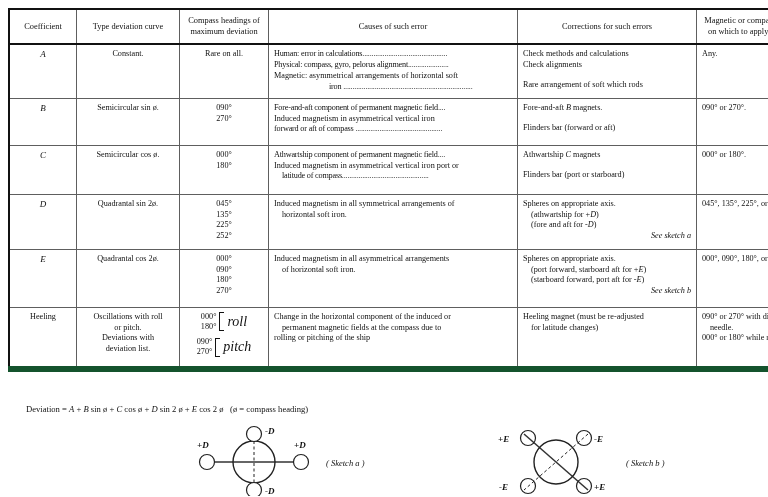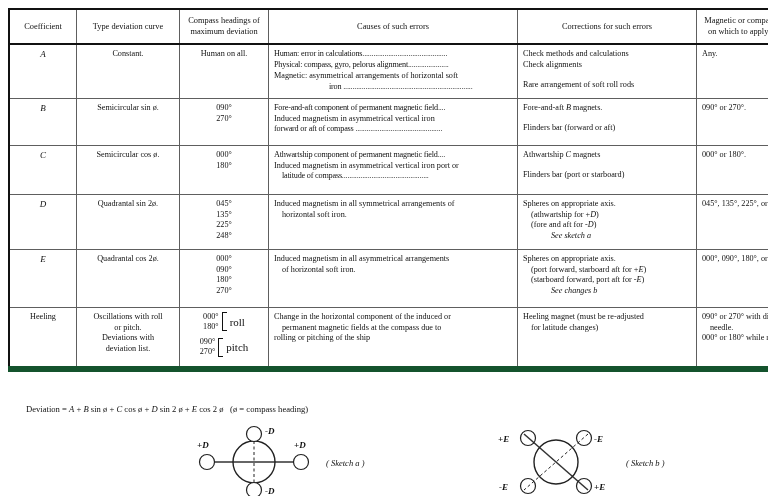--- a/index.html
+++ b/index.html
@@ -78,21 +78,21 @@
 
   .hangline { display: block; }
   .hang-indent { display: block; padding-left: 8px; }
   .hang-big { display: block; padding-left: 55px; font-family: Liberation Serif, serif; }
   .spacer-line { display: block; height: 9px; }
   .leader { letter-spacing: -0.2px; }
   .ital { font-style: italic; }
   .see-sketch {
     display: block;
     font-style: italic;
-    text-align: left;
+    text-align: right;
     padding-left: 28px;
   }
 
   
   .hdg-list { display: block; }
   .hdg-list span { display: block; }
 
   
   .heel-block {
     display: flex;
@@ -113,21 +113,21 @@
   }
   .brace {
     display: inline-block;
     width: 4px;
     height: 17px;
     border-left: 0.7px solid #111;
     border-top: 0.7px solid #111;
     border-bottom: 0.7px solid #111;
     margin-left: 0px;
   }
-  .heel-lbl { font-size: 11px; }
+  .heel-lbl { font-size: 14px; font-style: italic; }
 
   
   .formula {
     position: absolute;
     left: 26px;
     top: 404px;
     font-size: 8.6px;
     white-space: nowrap;
   }
   .formula .v { font-style: italic; }
@@ -151,48 +151,48 @@
         <col class="col-head">
       <col class="col-cause">
         <col class="col-corr">
         <col class="col-apply">
     </colgroup>
     <thead>
       <tr class="header-row">
         <th class="col-coef hdr-text">Coefficient</th>
         <th class="col-type hdr-text">Type deviation curve</th>
         <th class="col-head hdr-text">Compass headings of maximum deviation</th>
-        <th class="col-cause hdr-text">Causes of such errors</th>
+        <th class="col-cause hdr-text">Causes of such error</th>
         <th class="col-corr hdr-text">Corrections for such errors</th>
         <th class="col-apply hdr-text">Magnetic or compass headings on which to apply correctors</th>
       </tr>
     </thead>
     <tbody>
 
       <tr style="height:54px">
         <td class="col-coef cell-mid">
           <span class="coef-letter">A</span>
         </td>
         <td class="col-type cell-mid">Constant.</td>
         <td class="col-head cell-mid">
           <span class="hdg-list">
-              <span>Human on all.</span>
+              <span>Rare on all.</span>
             </span>
         </td>
         <td class="col-cause">
           <span class="hangline leader">Human: error in calculations..............................................</span>
           <span class="hangline leader">Physical: compass, gyro, pelorus alignment......................</span>
           <span class="hangline">Magnetic: asymmetrical arrangements of horizontal soft</span>
           <span class="hang-big leader">iron ......................................................................</span>
         </td>
         <td class="col-corr">
           <span class="hangline">Check methods and calculations</span>
           <span class="hangline">Check alignments</span>
           <span class="spacer-line"></span>
-          <span class="hangline">Rare arrangement of soft roll rods</span>
+          <span class="hangline">Rare arrangement of soft which rods</span>
         </td>
         <td class="col-apply">
           <span class="hangline">Any.</span>
         </td>
       </tr>
 
       <tr style="height:47px">
         <td class="col-coef cell-mid">
           <span class="coef-letter">B</span>
         </td>
@@ -247,21 +247,21 @@
       <tr style="height:55px">
         <td class="col-coef cell-mid">
           <span class="coef-letter">D</span>
         </td>
         <td class="col-type cell-mid">Quadrantal sin 2ø.</td>
         <td class="col-head">
           <span class="hdg-list">
             <span>045°</span>
             <span>135°</span>
             <span>225°</span>
-            <span>248°</span>
+            <span>252°</span>
           </span>
         </td>
         <td class="col-cause">
           <span class="hangline">Induced magnetism in all symmetrical arrangements of</span>
           <span class="hang-indent">horizontal soft iron.</span>
         </td>
         <td class="col-corr">
           <span class="hangline">Spheres on appropriate axis.</span>
           <span class="hang-indent">(athwartship for +<span class="ital">D</span>)</span>
           <span class="hang-indent">(fore and aft for -<span class="ital">D</span>)</span>
@@ -286,21 +286,21 @@
           </span>
         </td>
         <td class="col-cause">
           <span class="hangline">Induced magnetism in all asymmetrical arrangements</span>
           <span class="hang-indent">of horizontal soft iron.</span>
         </td>
         <td class="col-corr">
           <span class="hangline">Spheres on appropriate axis.</span>
           <span class="hang-indent">(port forward, starboard aft for +<span class="ital">E</span>)</span>
           <span class="hang-indent">(starboard forward, port aft for -<span class="ital">E</span>)</span>
-          <span class="see-sketch">See changes b</span>
+          <span class="see-sketch">See sketch b</span>
         </td>
         <td class="col-apply">
           <span class="hangline">000°, 090°, 180°, or 270°.</span>
         </td>
       </tr>
 
       <tr class="last-row" style="height:62px">
         <td class="col-coef cell-mid">Heeling</td>
         <td class="col-type">
           <span class="hangline">Oscillations with roll</span>

